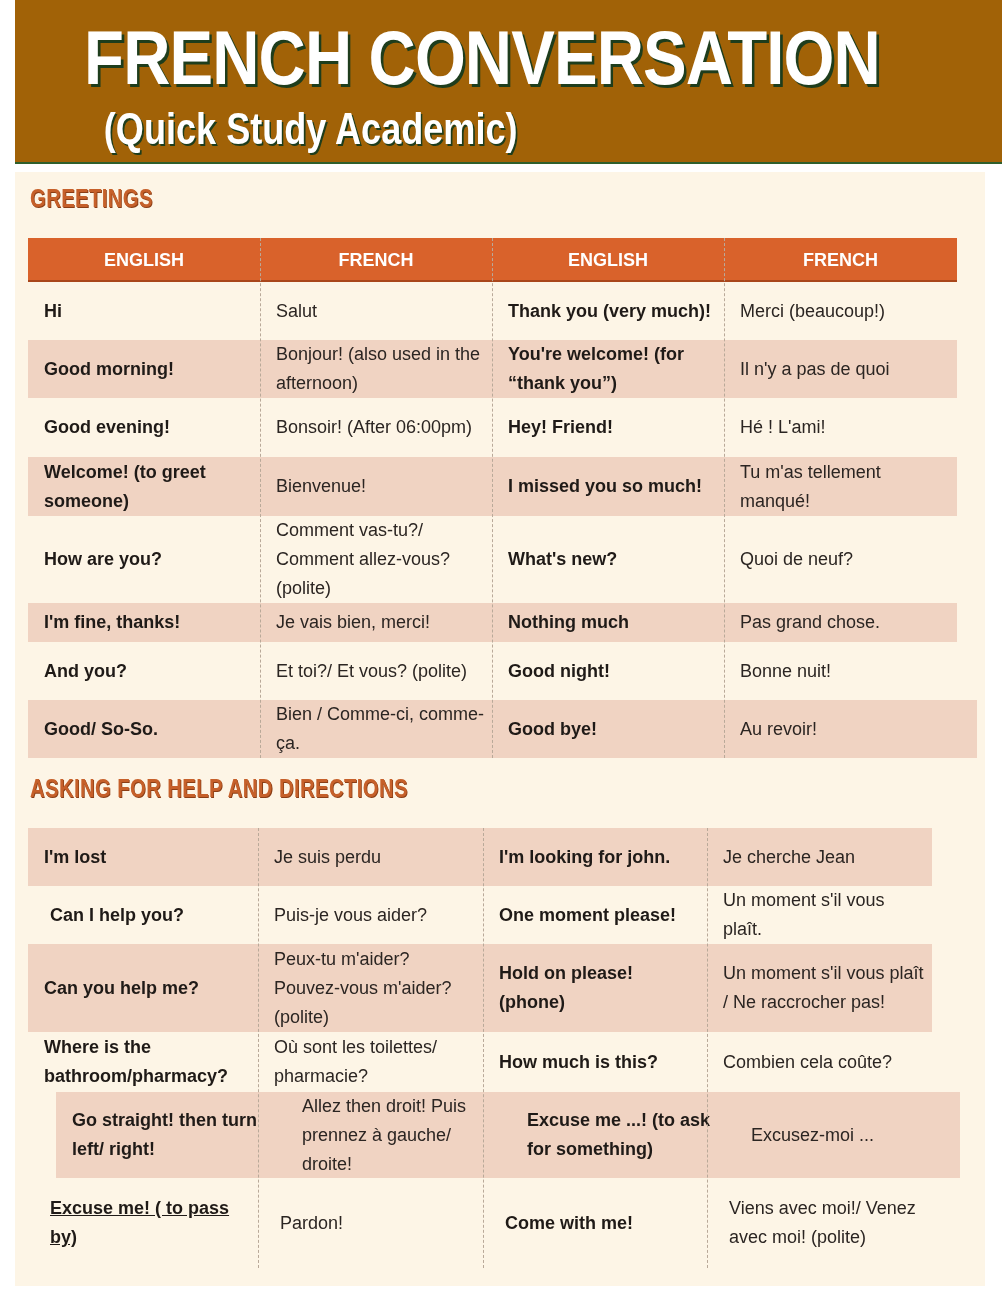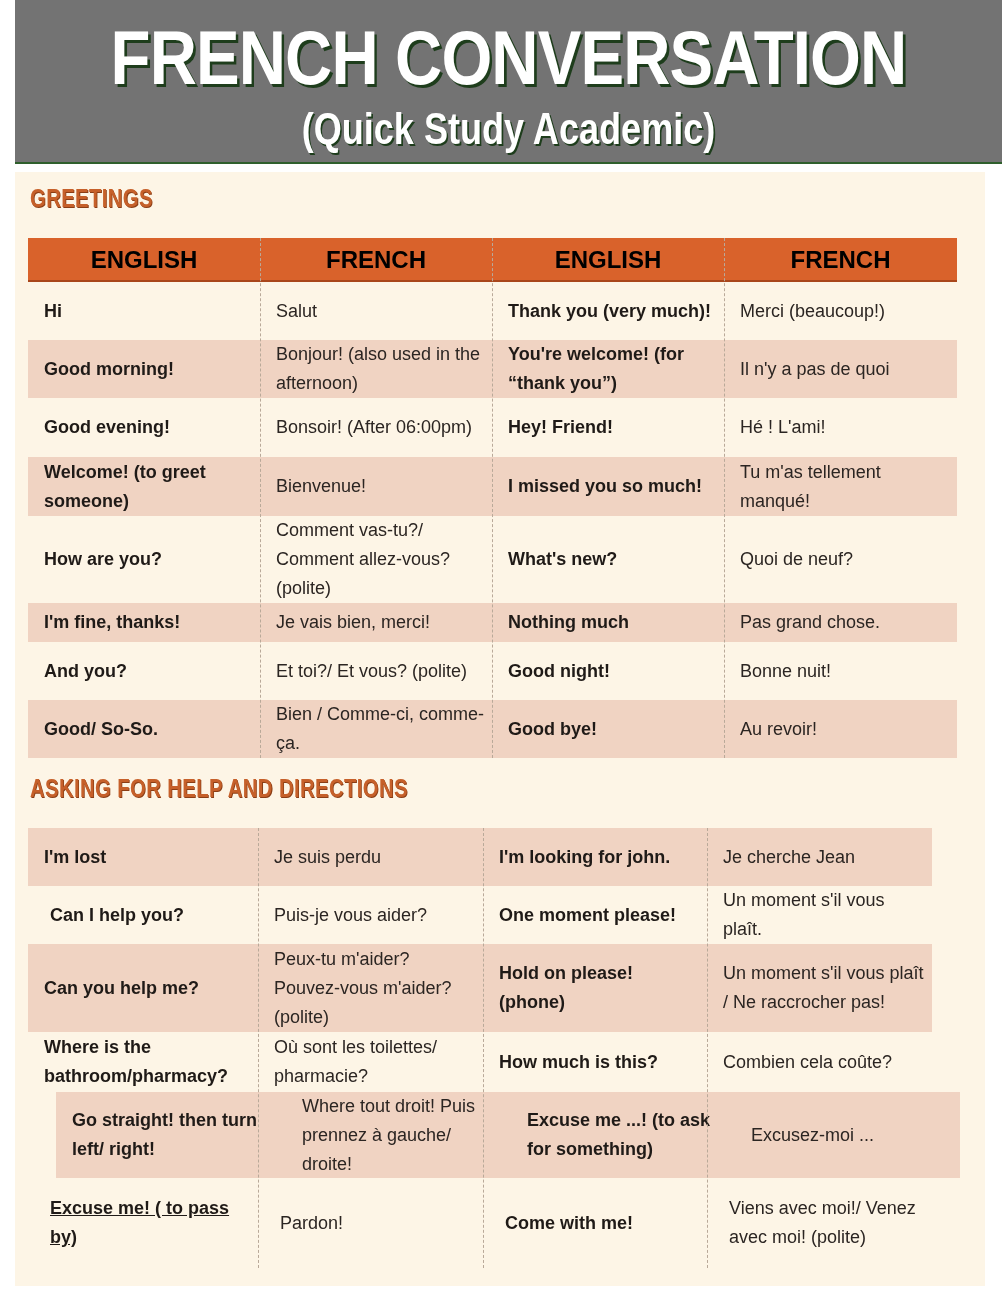--- a/index.html
+++ b/index.html
@@ -3,23 +3,22 @@
 <meta charset="utf-8">
 <style>
   html, body { margin: 0; padding: 0; }
   body {
     width: 1002px; height: 1296px; position: relative; overflow: hidden;
     background: #ffffff;
     font-family: "Liberation Sans", "DejaVu Sans", sans-serif;
   }
   .banner {
     position: absolute; left: 15px; top: 0; width: 987px; height: 162px;
-    background: #737373;
+    background: #a16207;
     border-bottom: 2px solid #2f5f2c;
-    text-align: center;
   }
   .banner .title {
     position: absolute; left: 0; right: 0; top: 18px;
     font-family: "Liberation Sans", sans-serif;
     font-weight: bold; font-size: 76px; line-height: 80px;
     color: #ffffff; letter-spacing: -1px;
     transform: scaleX(0.86); transform-origin: center;
     text-shadow: 3px 3px 0 #1e3d1c;
   }
   .banner .subtitle {
@@ -42,22 +41,22 @@
     letter-spacing: 0.5px;
   }
   .tbl { position: absolute; }
   .hdr {
     position: absolute; top: 0; height: 44px;
     background: #d9622b;
     box-shadow: inset 0 -2px 0 #a9461a;
   }
   .hcell {
     position: absolute; top: 0; height: 44px; line-height: 44px;
-    text-align: center; color: #000000;
-    font-weight: bold; font-size: 24px;
+    text-align: center; color: #ffffff;
+    font-weight: bold; font-size: 18px;
   }
   .row { position: absolute; left: 0; }
   .row.pink { background: #f0d3c2; }
   .row.cream { background: transparent; }
   .cell {
     position: absolute; top: 0; bottom: 0;
     display: flex; align-items: center;
     box-sizing: border-box; padding-left: 16px; padding-right: 6px;
     font-size: 18px; line-height: 29px; color: #2b2522;
   }
@@ -121,21 +120,21 @@
       <div class="cell fr" style="left: 232px; width: 232px;">Je vais bien, merci!</div>
       <div class="cell en" style="left: 464px; width: 232px;">Nothing much</div>
       <div class="cell fr" style="left: 696px; width: 233px;">Pas grand chose.</div>
     </div>
     <div class="row cream" style="top: 404px; height: 58px; width: 929px;">
       <div class="cell en" style="left: 0px; width: 232px;">And you?</div>
       <div class="cell fr" style="left: 232px; width: 232px;">Et toi?/ Et vous? (polite)</div>
       <div class="cell en" style="left: 464px; width: 232px;">Good night!</div>
       <div class="cell fr" style="left: 696px; width: 233px;">Bonne nuit!</div>
     </div>
-    <div class="row pink" style="top: 462px; height: 58px; width: 929px;">
+    <div class="row pink" style="top: 462px; height: 58px; width: 929px; padding-left: 20px;">
       <div class="cell en" style="left: 0px; width: 232px;">Good/ So-So.</div>
       <div class="cell fr" style="left: 232px; width: 232px;">Bien / Comme-ci, comme-ça.</div>
       <div class="cell en" style="left: 464px; width: 232px;">Good bye!</div>
       <div class="cell fr" style="left: 696px; width: 233px;">Au revoir!</div>
     </div>
     <div class="vline" style="left: 232px; top: 0px; height: 520px;"></div>
     <div class="vline" style="left: 464px; top: 0px; height: 520px;"></div>
     <div class="vline" style="left: 696px; top: 0px; height: 520px;"></div>
   </div>
 
@@ -161,21 +160,21 @@
       <div class="cell fr" style="left: 679px; width: 225px;">Un moment s'il vous plaît / Ne raccrocher pas!</div>
     </div>
     <div class="row cream" style="top: 204px; height: 60px; width: 904px;">
       <div class="cell en" style="left: 0px; width: 230px;">Where is the bathroom/pharmacy?</div>
       <div class="cell fr" style="left: 230px; width: 225px;">Où sont les toilettes/ pharmacie?</div>
       <div class="cell en" style="left: 455px; width: 224px;">How much is this?</div>
       <div class="cell fr" style="left: 679px; width: 225px;">Combien cela coûte?</div>
     </div>
     <div class="row pink" style="top: 264px; height: 86px; width: 904px; margin-left: 28px;">
       <div class="cell en" style="left: 0px; width: 230px;">Go straight! then turn left/ right!</div>
-      <div class="cell fr" style="left: 230px; width: 225px;">Where tout droit! Puis prennez à gauche/ droite!</div>
+      <div class="cell fr" style="left: 230px; width: 225px;">Allez then droit! Puis prennez à gauche/ droite!</div>
       <div class="cell en" style="left: 455px; width: 224px;">Excuse me ...! (to ask for something)</div>
       <div class="cell fr" style="left: 679px; width: 225px;">Excusez-moi ...</div>
     </div>
     <div class="row cream" style="top: 350px; height: 90px; width: 904px;">
       <div class="cell en" style="left: 0px; width: 230px; padding-left: 22px; text-decoration: underline;">Excuse me! ( to pass by)</div>
       <div class="cell fr" style="left: 230px; width: 225px; padding-left: 22px;">Pardon!</div>
       <div class="cell en" style="left: 455px; width: 224px; padding-left: 22px;">Come with me!</div>
       <div class="cell fr" style="left: 679px; width: 225px; padding-left: 22px;">Viens avec moi!/ Venez avec moi! (polite)</div>
     </div>
     <div class="vline" style="left: 230px; top: 0px; height: 440px;"></div>

